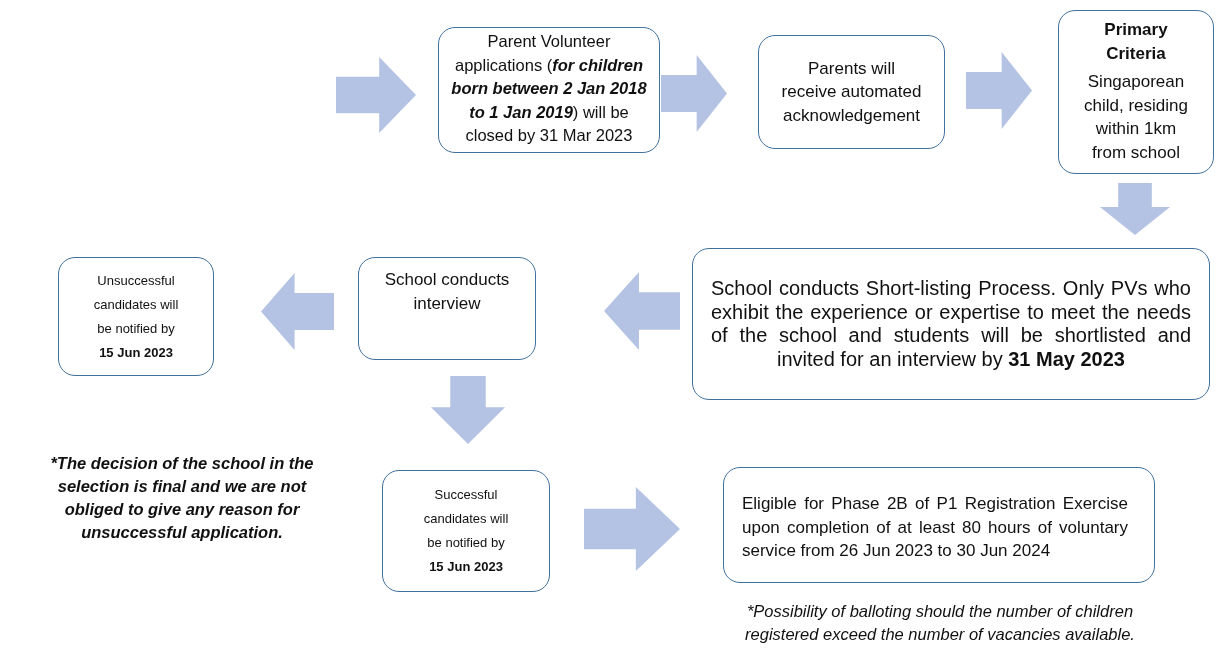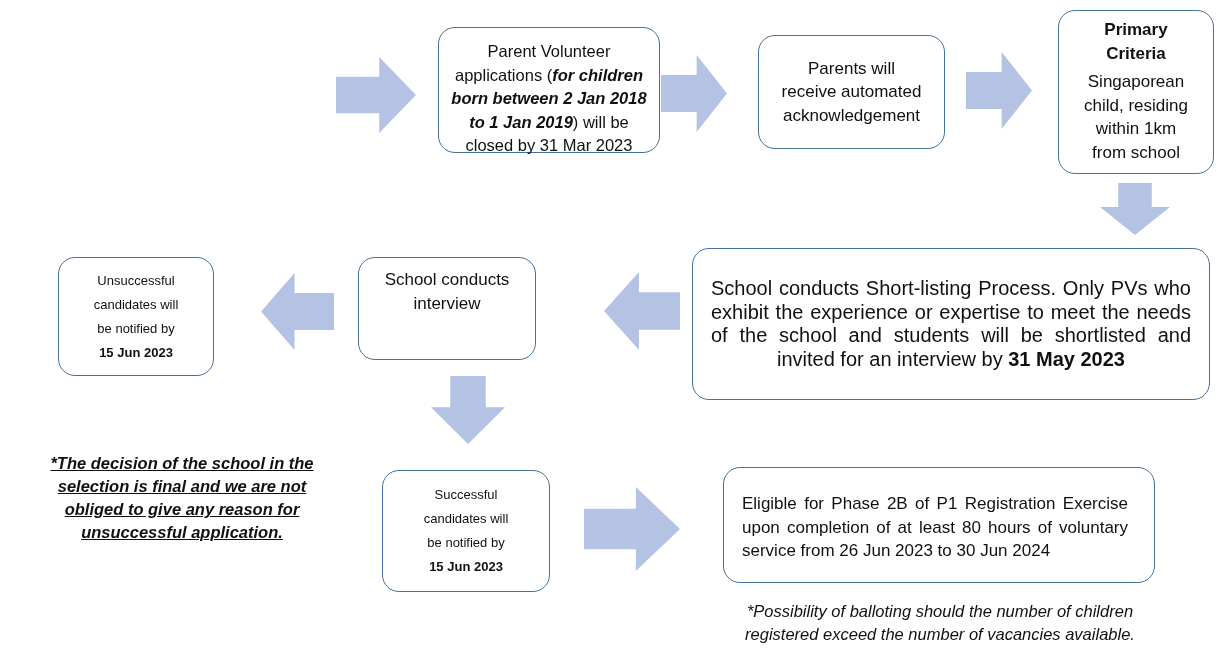--- a/index.html
+++ b/index.html
@@ -49,21 +49,21 @@
   }
   .arrow-left{
     clip-path:polygon(100% 26%, 46% 26%, 46% 0, 0 50%, 46% 100%, 46% 74%, 100% 74%);
   }
   .arrow-down{
     clip-path:polygon(26% 0, 74% 0, 74% 46%, 100% 46%, 50% 100%, 0 46%, 26% 46%);
   }
   
   #box-submit{left:8px;top:25px;width:302px;height:132px;padding:18px 16px 0;}
   #arrow-r1{left:336px;top:57px;width:80px;height:76px;}
-  #box-applications{left:438px;top:27px;width:222px;height:126px;padding:12px 8px 0;font-size:16.5px;}
+  #box-applications{left:438px;top:27px;width:222px;height:126px;padding:2px 8px 0;font-size:16.5px;}
   #arrow-r2{left:661px;top:55px;width:66px;height:77px;}
   #box-acknowledgement{left:758px;top:35px;width:187px;height:114px;}
   #arrow-r3{left:966px;top:52px;width:66px;height:77px;}
   #box-criteria{left:1058px;top:10px;width:156px;height:164px;padding:7px 6px 0;}
   #box-criteria .criteria-title{font-weight:700;white-space:pre-line;}
   #box-criteria .box-text{margin-top:5px;}
   #arrow-d1{left:1100px;top:183px;width:70px;height:52px;}
   
   #box-shortlisting{left:692px;top:248px;width:518px;height:152px;padding:0 18px;font-size:20px;}
   #box-shortlisting .box-text{
@@ -73,21 +73,21 @@
   }
   #arrow-l1{left:604px;top:272px;width:76px;height:78px;}
   #box-interview{left:358px;top:257px;width:178px;height:103px;padding:10px 10px 0;}
   #arrow-l2{left:261px;top:273px;width:73px;height:77px;}
   #box-unsuccessful{left:58px;top:257px;width:156px;height:119px;font-size:13px;line-height:24px;justify-content:center;}
   #arrow-d2{left:431px;top:376px;width:74px;height:68px;}
   
   #note-decision{
     position:absolute;left:42px;top:452px;width:280px;
     font-weight:700;font-style:italic;text-align:center;
-    font-size:16.5px;line-height:23px;white-space:pre-line;text-decoration:underline;
+    font-size:16.5px;line-height:23px;white-space:pre-line;
   }
   #box-successful{left:382px;top:470px;width:168px;height:122px;font-size:13px;line-height:24px;}
   #arrow-r4{left:584px;top:487px;width:96px;height:84px;}
   #box-eligible{left:723px;top:467px;width:432px;height:116px;padding:12px 26px 0 18px;}
   #box-eligible .box-text{
     white-space:normal;
     text-align:justify;
     text-align-last:left;
     margin-top:12px;
   }

